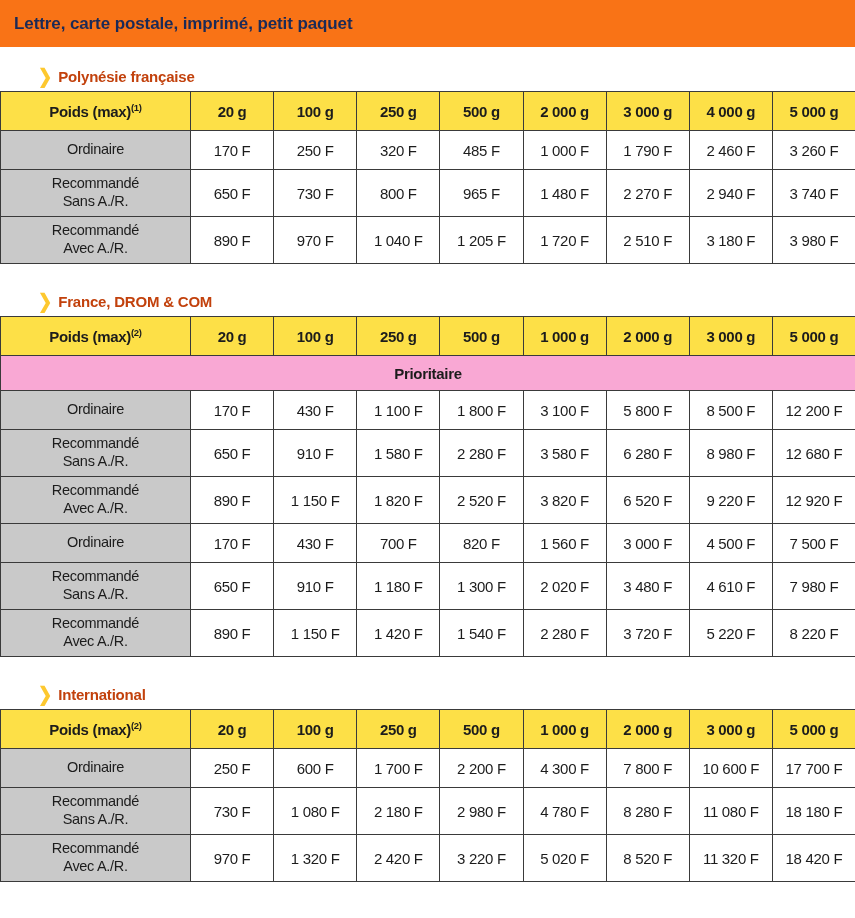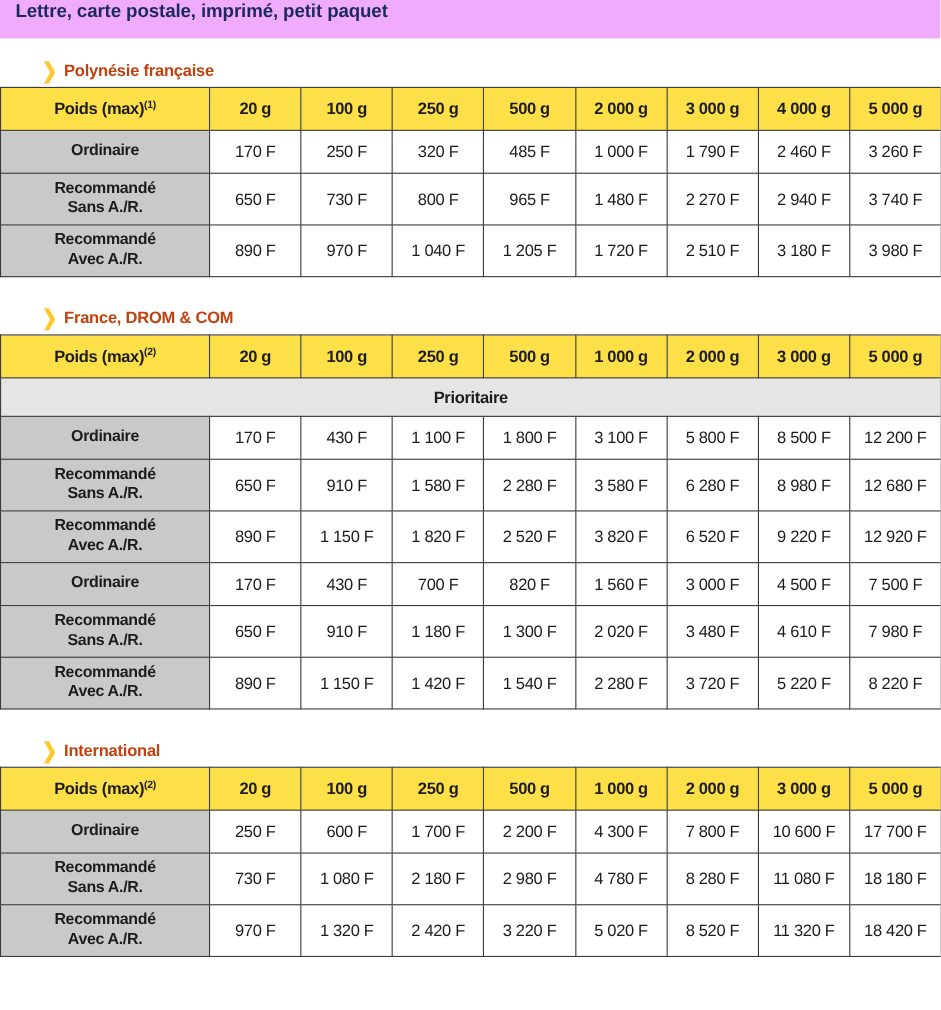--- a/index.html
+++ b/index.html
@@ -15,24 +15,24 @@
     overflow: hidden;
   }
   .page {
     width: 855px;
     height: 918px;
     position: relative;
   }
 
   
   .banner {
-    background: #f0abfc;
-    height: 35px;
+    background: #f97316;
+    height: 47px;
     display: flex;
-    align-items: flex-start;
+    align-items: center;
     padding: 0 0 0 14px;
     box-sizing: border-box;
   }
   .banner-title {
     font-size: 17px;
     font-weight: bold;
     color: #1b2a57;
     letter-spacing: -0.1px;
     white-space: nowrap;
   }
@@ -81,35 +81,35 @@
   }
   table.rate th.colhead {
     background: #fde047;
     font-weight: bold;
     height: 38px;
     font-size: 15px;
     letter-spacing: -0.3px;
   }
   table.rate th.rowhead {
     background: #c9c9c9;
-    font-weight: bold;
+    font-weight: normal;
     font-size: 14.5px;
     line-height: 1.22;
     letter-spacing: -0.3px;
   }
   table.rate td.val {
     height: 38px;
     font-size: 15px;
   }
   table.rate tr.two-line th.rowhead,
   table.rate tr.two-line td.val {
     height: 46px;
   }
   tr.subsection td {
-    background: #e5e5e5;
+    background: #f9a8d4;
     font-weight: bold;
     height: 34px;
     font-size: 15px;
     color: #1c1c1c;
     text-align: center;
   }
   sup {
     font-size: 9.5px;
     font-weight: bold;
     vertical-align: super;

